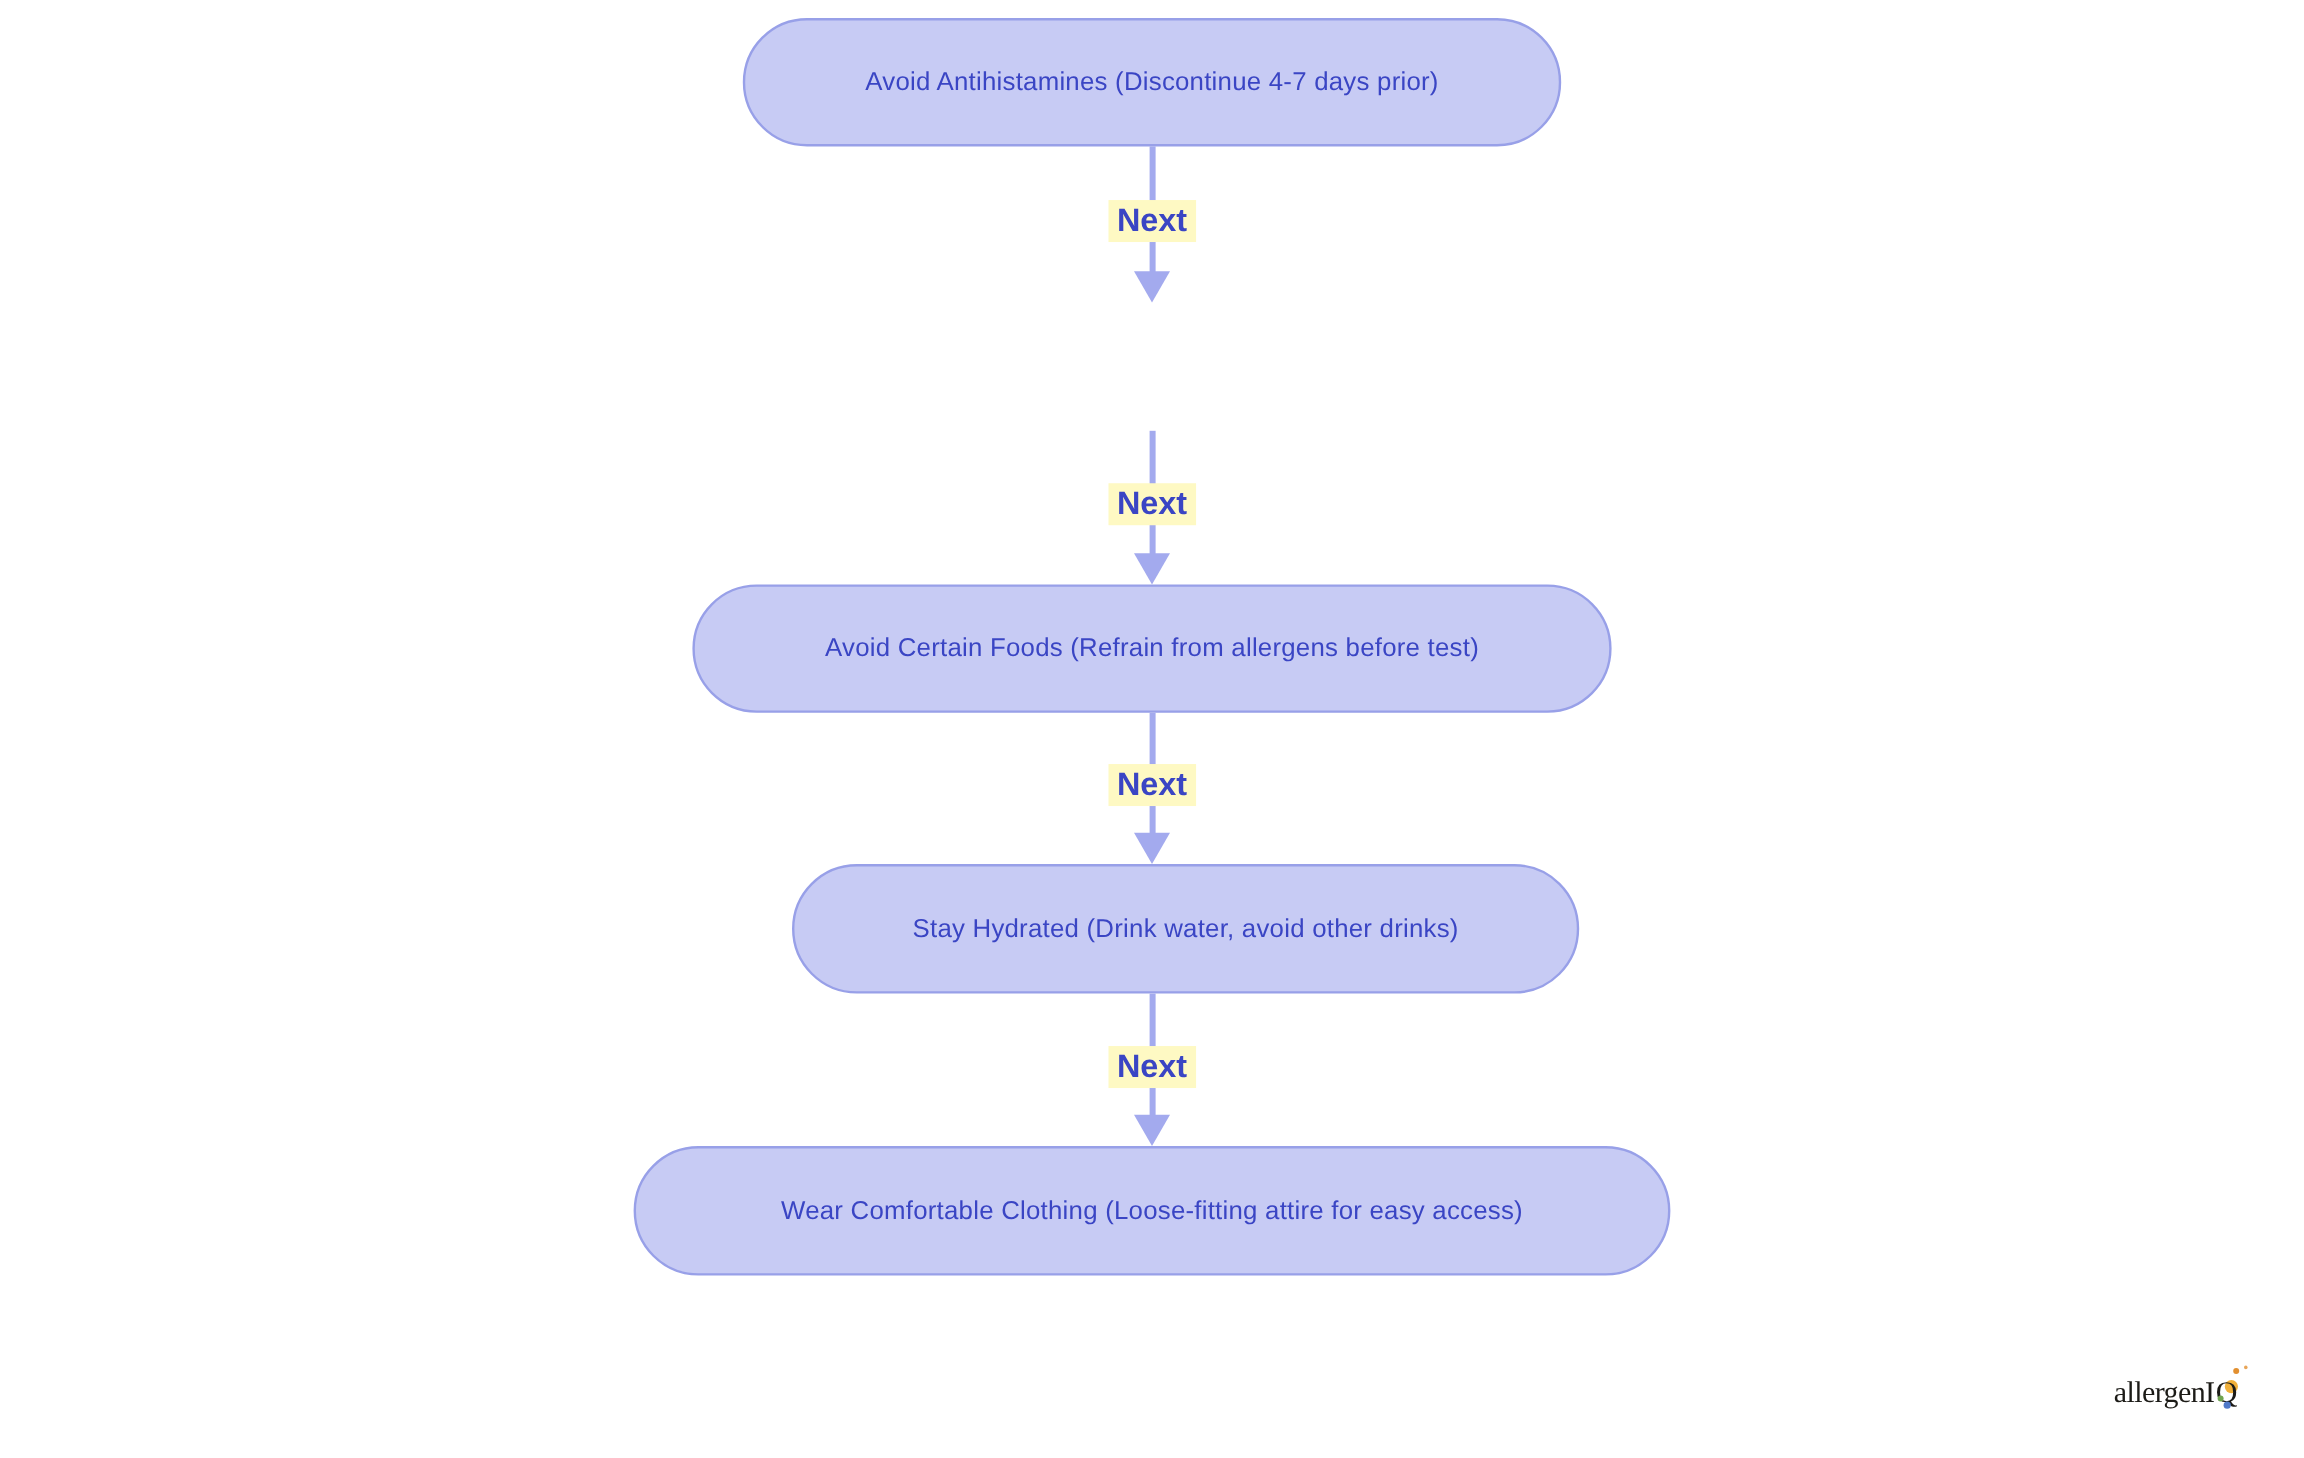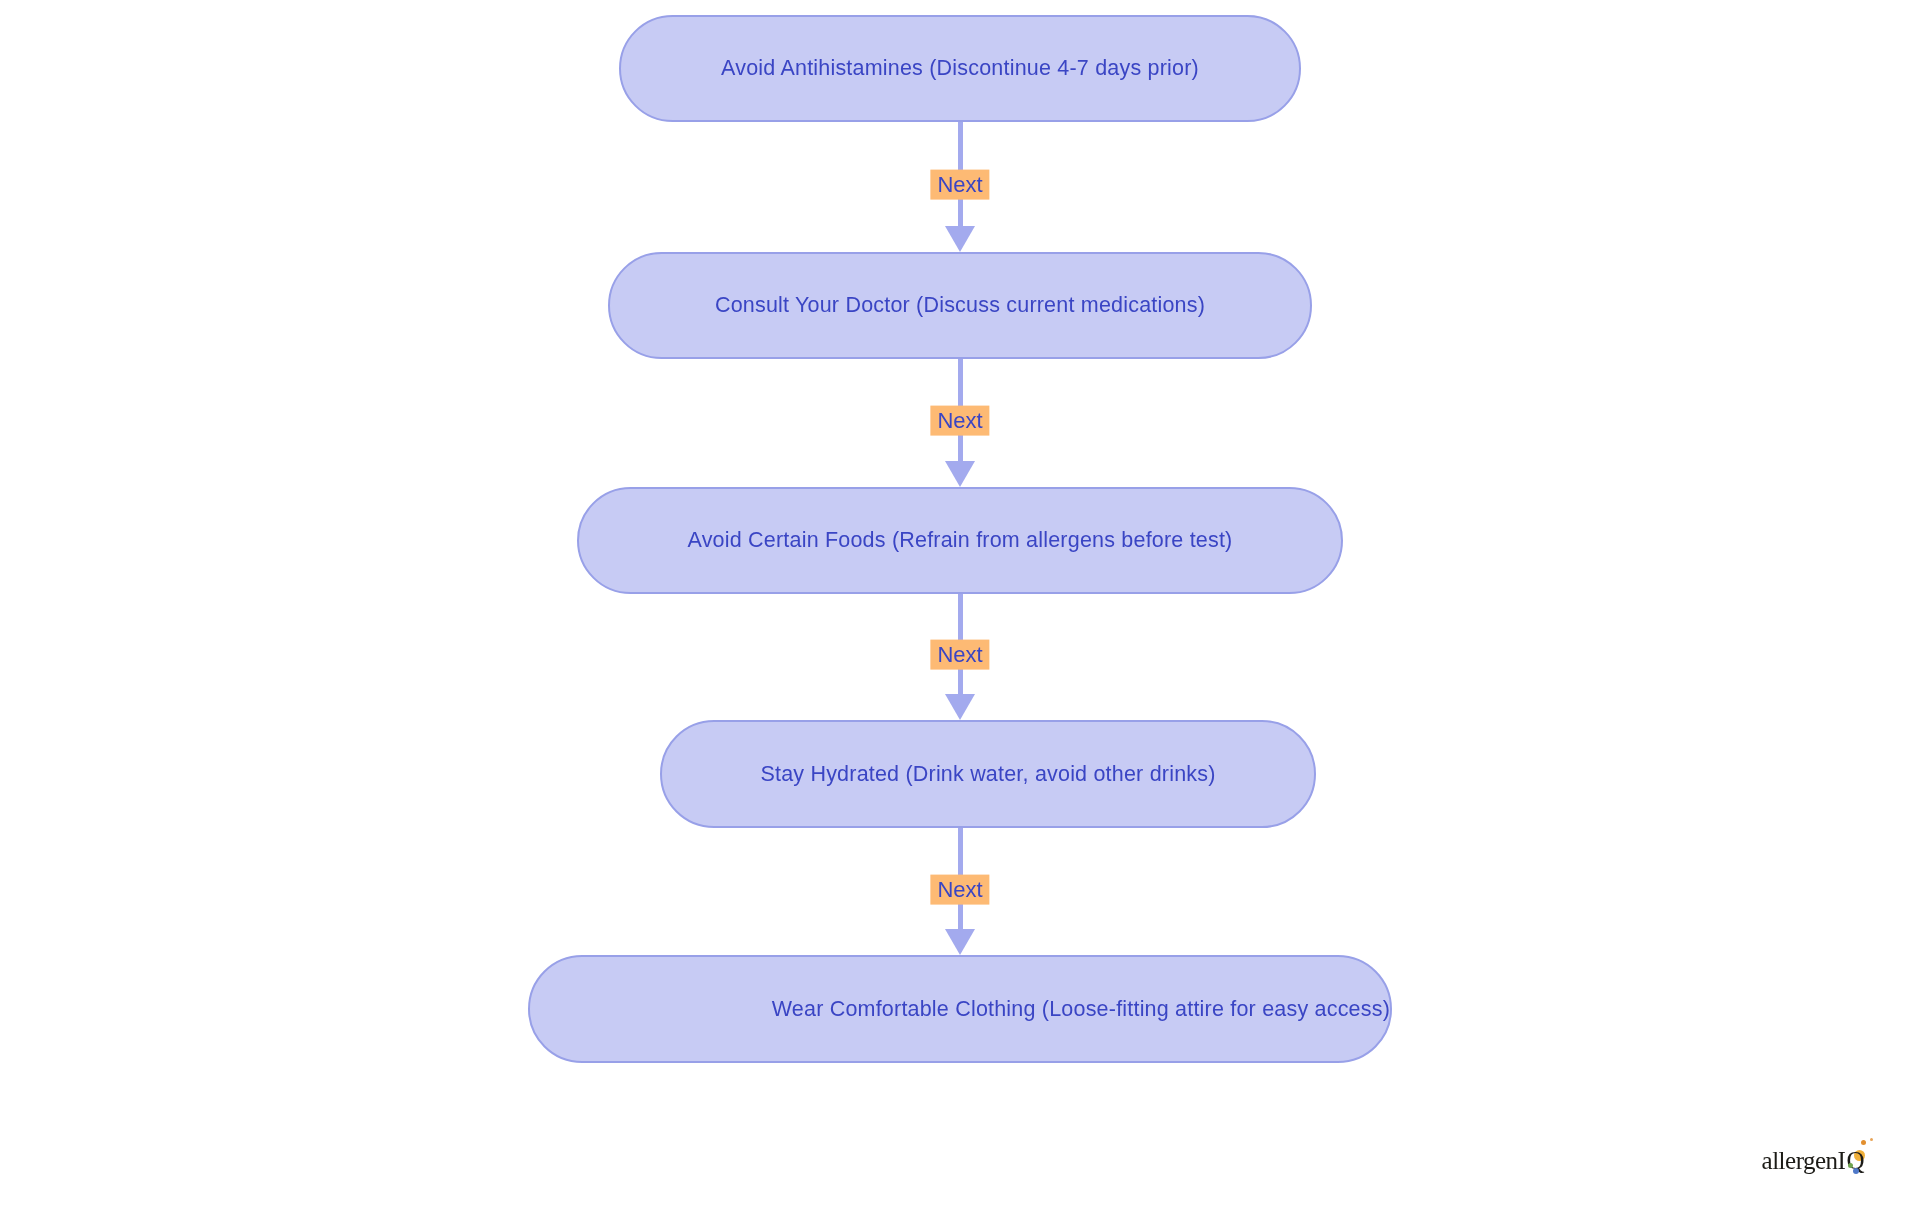--- a/index.html
+++ b/index.html
@@ -31,21 +31,21 @@
     color:var(--node-text);
     font-size:21.5px;
     letter-spacing:0.2px;
     display:flex;align-items:center;justify-content:center;
     text-align:center;
   }
   .n1{left:619px;top:15px;width:682px;height:107px;}
   .n2{left:608px;top:252px;width:704px;height:107px;}
   .n3{left:577px;top:487px;width:766px;height:107px;}
   .n4{left:660px;top:720px;width:656px;height:108px;}
-  .n5{left:528px;top:955px;width:864px;height:108px;justify-content:flex-end;}
+  .n5{left:528px;top:955px;width:864px;height:108px;}
 
   .connector{
     position:absolute;
     left:900px;width:120px;
   }
   .c1{top:122px;height:130px;}
   .c2{top:359px;height:128px;}
   .c3{top:594px;height:126px;}
   .c4{top:828px;height:127px;}
   .connector .line{
@@ -60,24 +60,25 @@
     margin-left:-15px;
     width:0;height:0;
     border-left:15px solid transparent;
     border-right:15px solid transparent;
     border-top:26px solid var(--connector);
   }
   .connector .edge-label{
     position:absolute;
     left:50%;top:50%;
     transform:translate(-50%,-58%);
-    background:#fdba74;
+    background:#fef9c3;
     padding:2px 7px;
     color:var(--label-text);
-    font-size:22px;
+    font-size:27px;
+    font-weight:bold;
   }
 
   .brand{
     position:absolute;
     right:56px;bottom:40px;
     font-family:Liberation Serif, serif;
     font-size:25px;
     color:var(--logo-text);
     letter-spacing:-0.5px;
     display:flex;align-items:baseline;
@@ -103,23 +104,20 @@
   <div class="node n1">
     <span>Avoid Antihistamines (Discontinue 4-7 days prior)</span>
   </div>
 
   <div class="connector c1">
     <div class="line"></div>
     <div class="head"></div>
     <div class="edge-label">Next</div>
   </div>
 
-  <div class="node n2">
-    <span>Consult Your Doctor (Discuss current medications)</span>
-  </div>
 
   <div class="connector c2">
     <div class="line"></div>
     <div class="head"></div>
     <div class="edge-label">Next</div>
   </div>
 
   <div class="node n3">
     <span>Avoid Certain Foods (Refrain from allergens before test)</span>
   </div>

